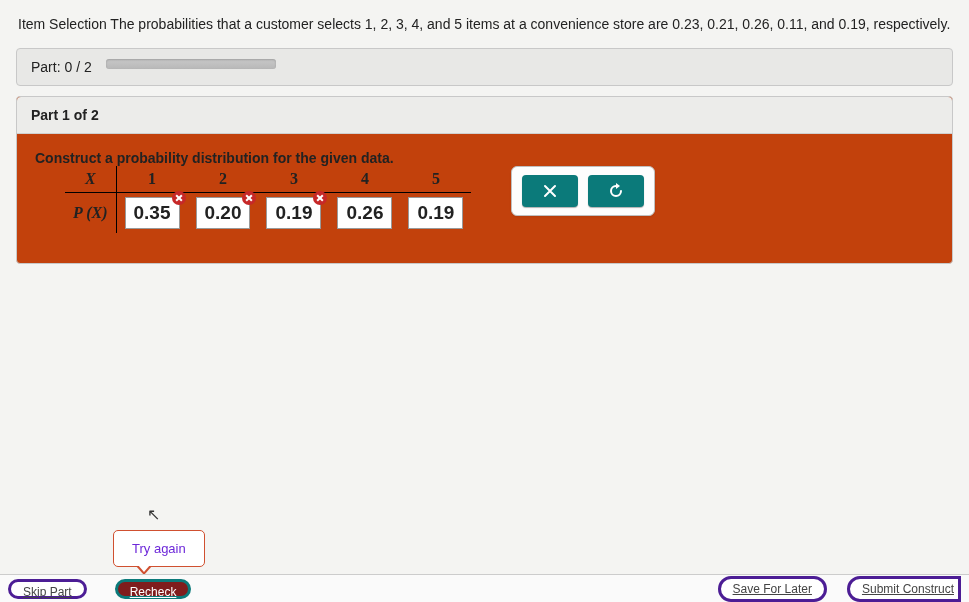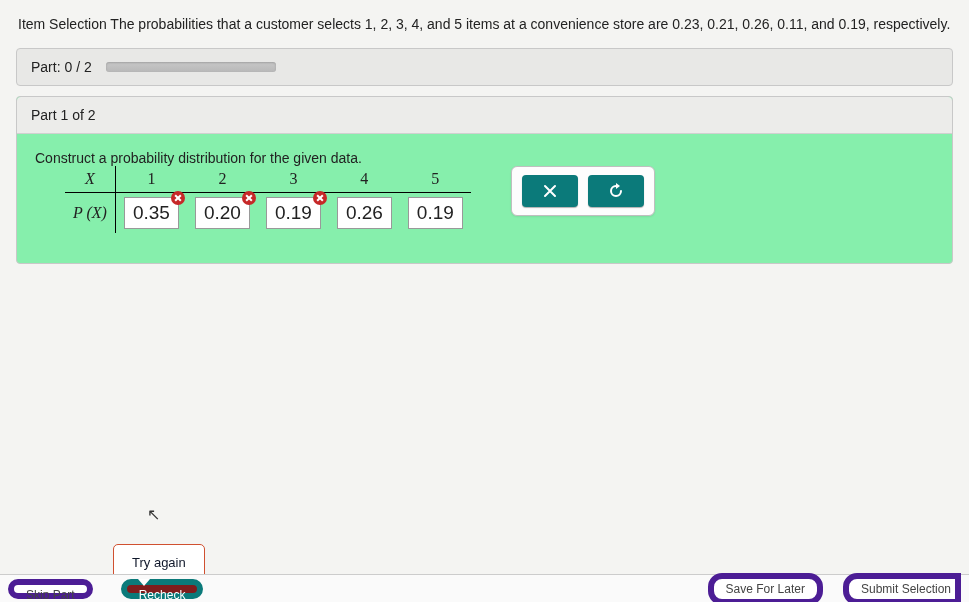--- a/index.html
+++ b/index.html
@@ -21,36 +21,37 @@
     color: #222;
   }
   .prompt b { font-weight: normal; }
   .progress-panel {
     border: 1px solid #c8c8c8;
     border-radius: 4px;
     background: #e8e8e6;
     padding: 10px 14px;
     margin: 4px 6px 10px 6px;
     display: flex;
-    align-items: center;
+    align-items: flex-start;
     gap: 14px;
   }
   .progress-track {
     width: 170px;
     height: 10px;
     background: linear-gradient(#c8c8c8,#b8b8b8);
     border-radius: 3px;
     position: relative;
     box-shadow: inset 0 1px 2px rgba(0,0,0,.2);
   }
   .part-panel {
     border: 1px solid #c8c8c8;
     border-radius: 4px;
-    background: #86efac;
+    background: #c2410c;
     margin: 0 6px 0 6px;
+    font-weight: bold;
   }
   .part-header {
     background: #ececea;
     padding: 10px 14px;
     border-bottom: 1px solid #d0d0d0;
     border-radius: 4px 4px 0 0;
     font-size: 14px;
   }
   .part-body {
     padding: 16px 18px 30px 18px;
@@ -120,27 +121,27 @@
   .act-btn svg { width:16px; height:16px; }
   .cursor-arrow {
     position:absolute;
     left:147px; top:505px;
     font-size:16px;
     color:#333;
     pointer-events:none;
   }
   .try-again {
     position:absolute;
-    left:113px; top:544px;
+    left:113px; top:530px;
     border:1.5px solid #d05030;
     border-radius:5px;
     background:#fff;
     padding:10px 18px;
     font-size:13px;
-    color:#0f172a;
+    color:#6d28d9;
   }
   .try-again::after {
     content:"";
     position:absolute;
     left:22px; bottom:-9px;
     width:0;height:0;
     border-left:8px solid transparent;
     border-right:8px solid transparent;
     border-top:9px solid #d05030;
   }
@@ -158,28 +159,29 @@
     position:absolute;
     left:0; right:0; bottom:0;
     height:28px;
     border-top:1px solid #ccc;
     background:#fafafa;
     display:flex;
     align-items:center;
     padding:0 8px;
   }
   .pill-btn {
-    border:6px solid #4c1d95;
+    border:3px solid #4c1d95;
     background:#fff;
     border-radius:14px;
     padding:3px 12px;
     font-size:12px;
     color:#444;
     cursor:pointer;
     white-space:nowrap;
+    text-decoration:underline;
   }
   .pill-primary {
     background:#7f1d1d;
     color:#fff;
     border-color:#0b7a7a;
     margin-left:20px;
   }
   .footer-right {
     margin-left:auto;
     display:flex;
@@ -250,15 +252,15 @@
   <span>Try again</span>
 </div>
 
 <div class="footer-bar">
   <div class="clip" style="height:20px;display:flex;gap:8px;">
     <button class="pill-btn">Skip Part</button>
     <button class="pill-btn pill-primary">Recheck</button>
   </div>
   <div class="footer-right">
     <button class="pill-btn">Save For Later</button>
-    <button class="pill-btn" style="border-top-right-radius:0;border-bottom-right-radius:0;padding-right:4px;">Submit Selection</button>
+    <button class="pill-btn" style="border-top-right-radius:0;border-bottom-right-radius:0;padding-right:4px;">Submit Construct</button>
   </div>
 </div>
 
 </body></html>

